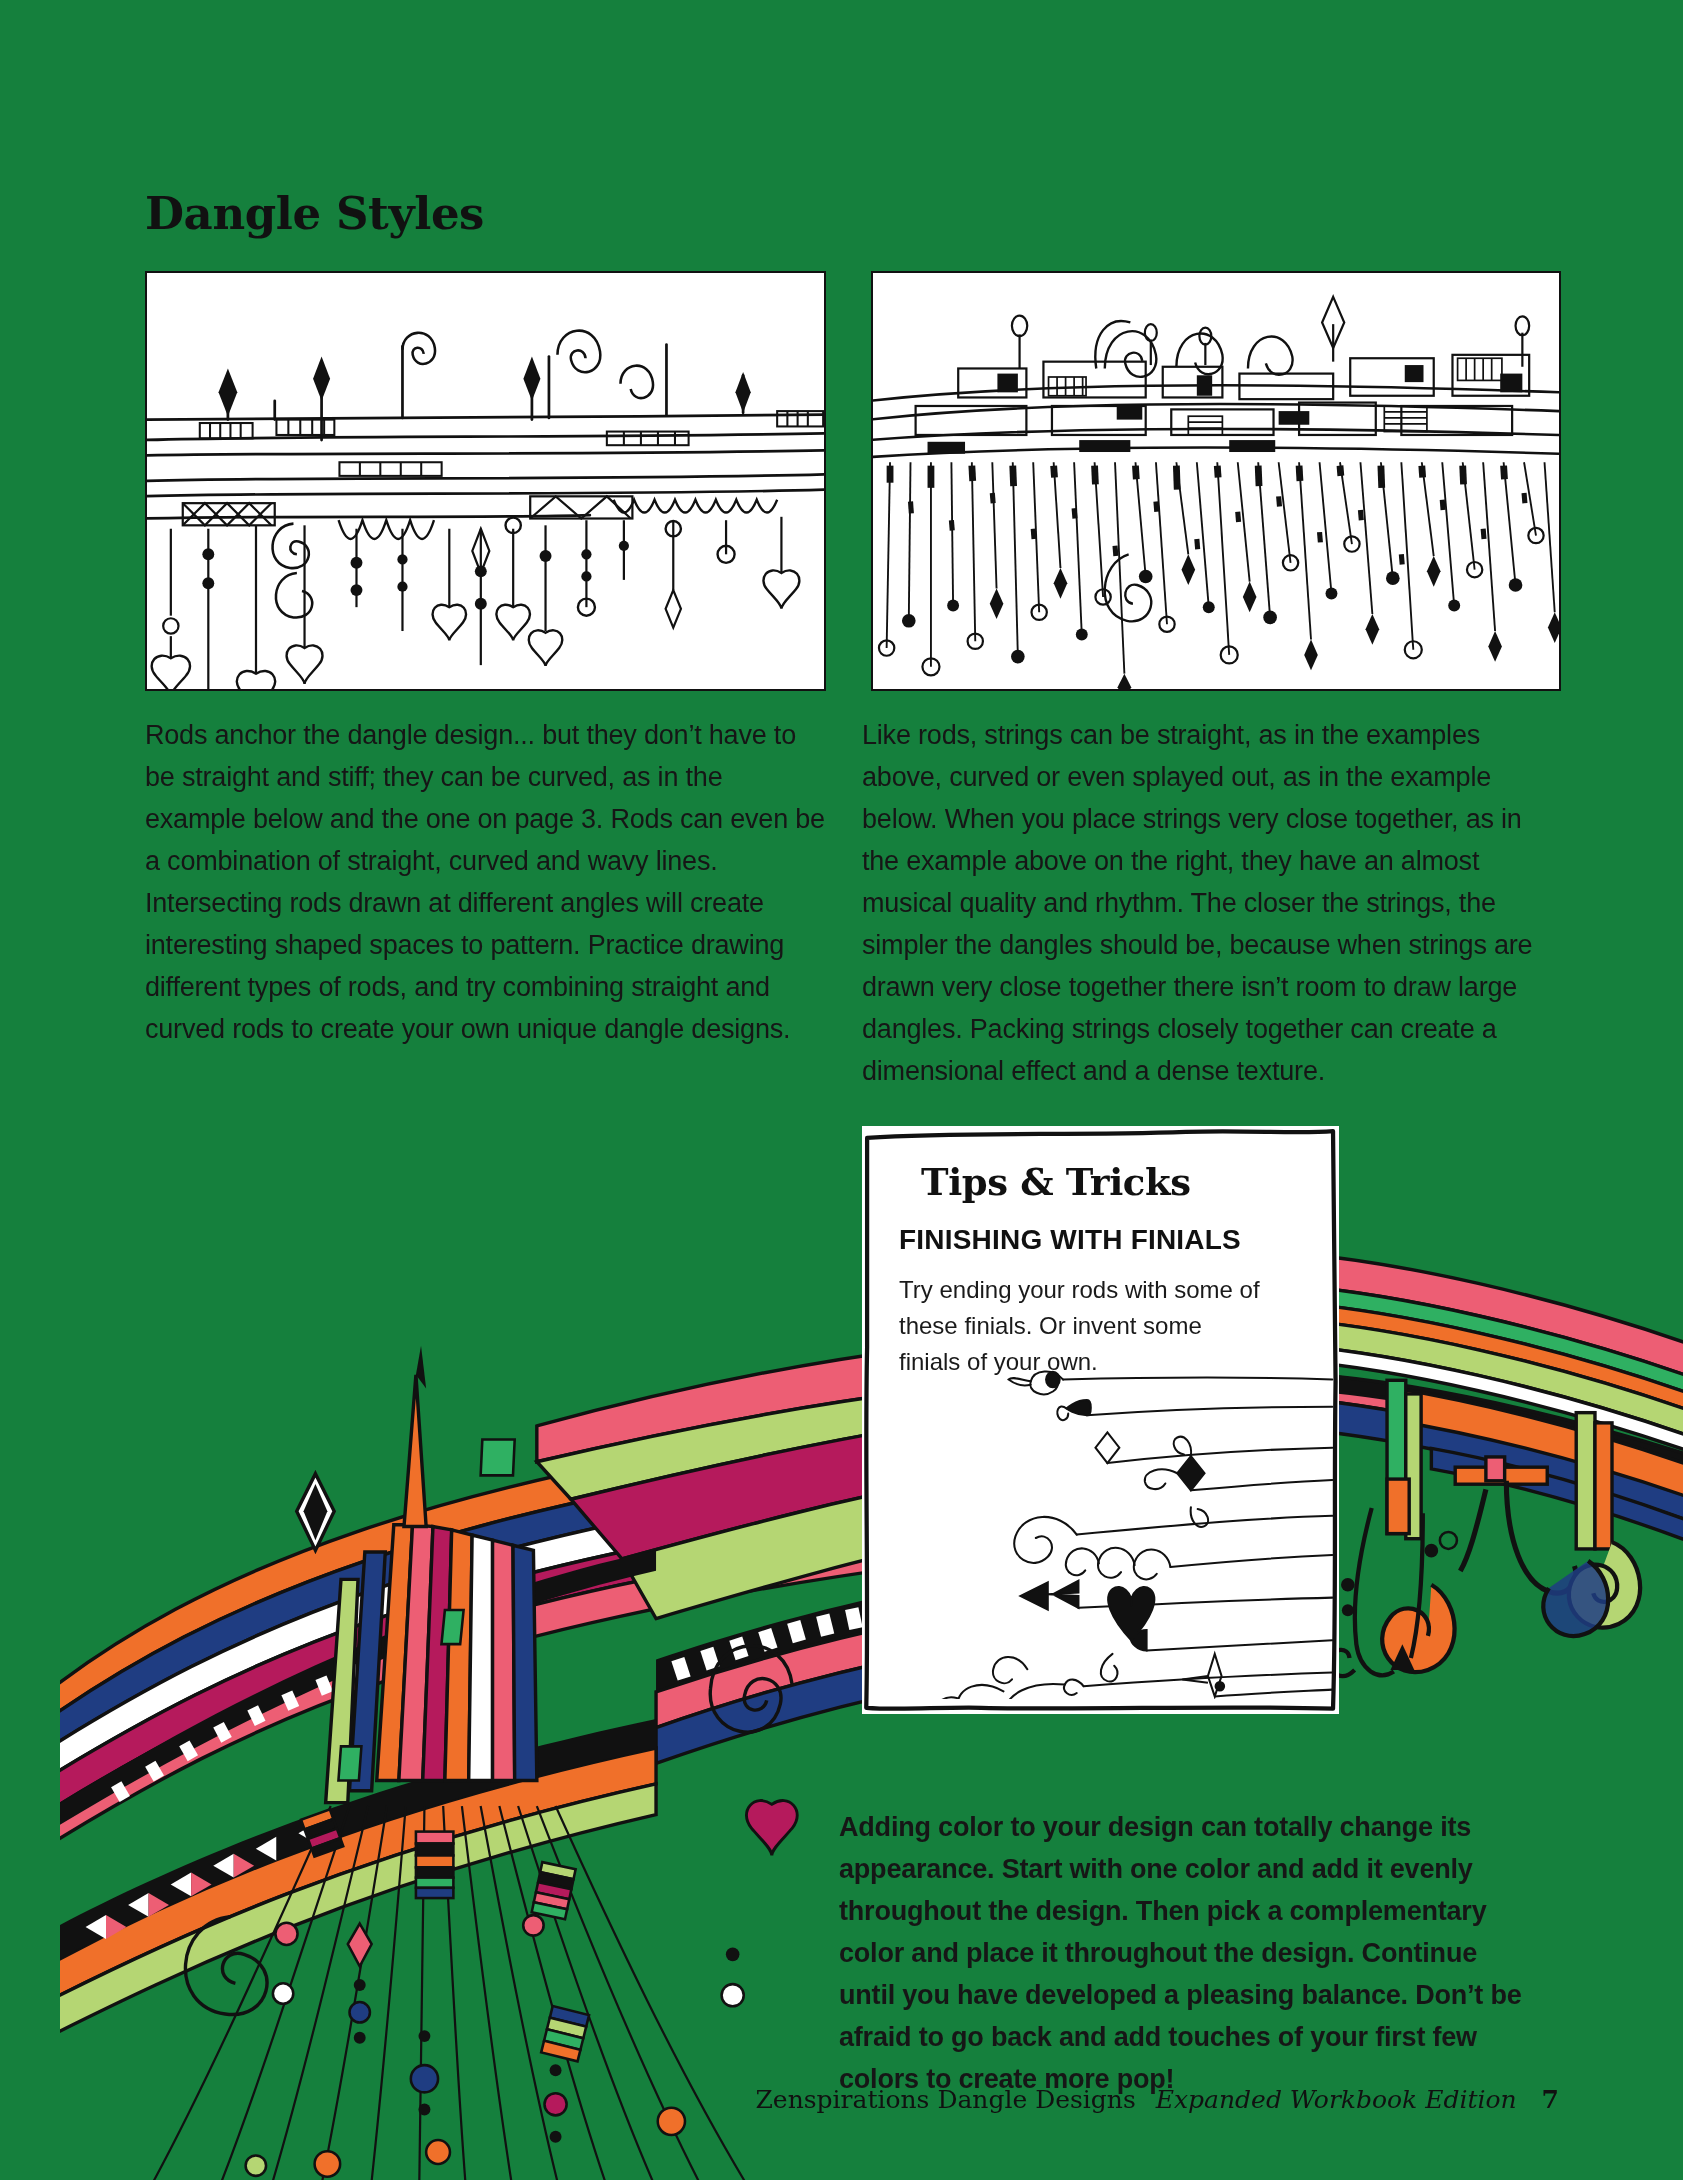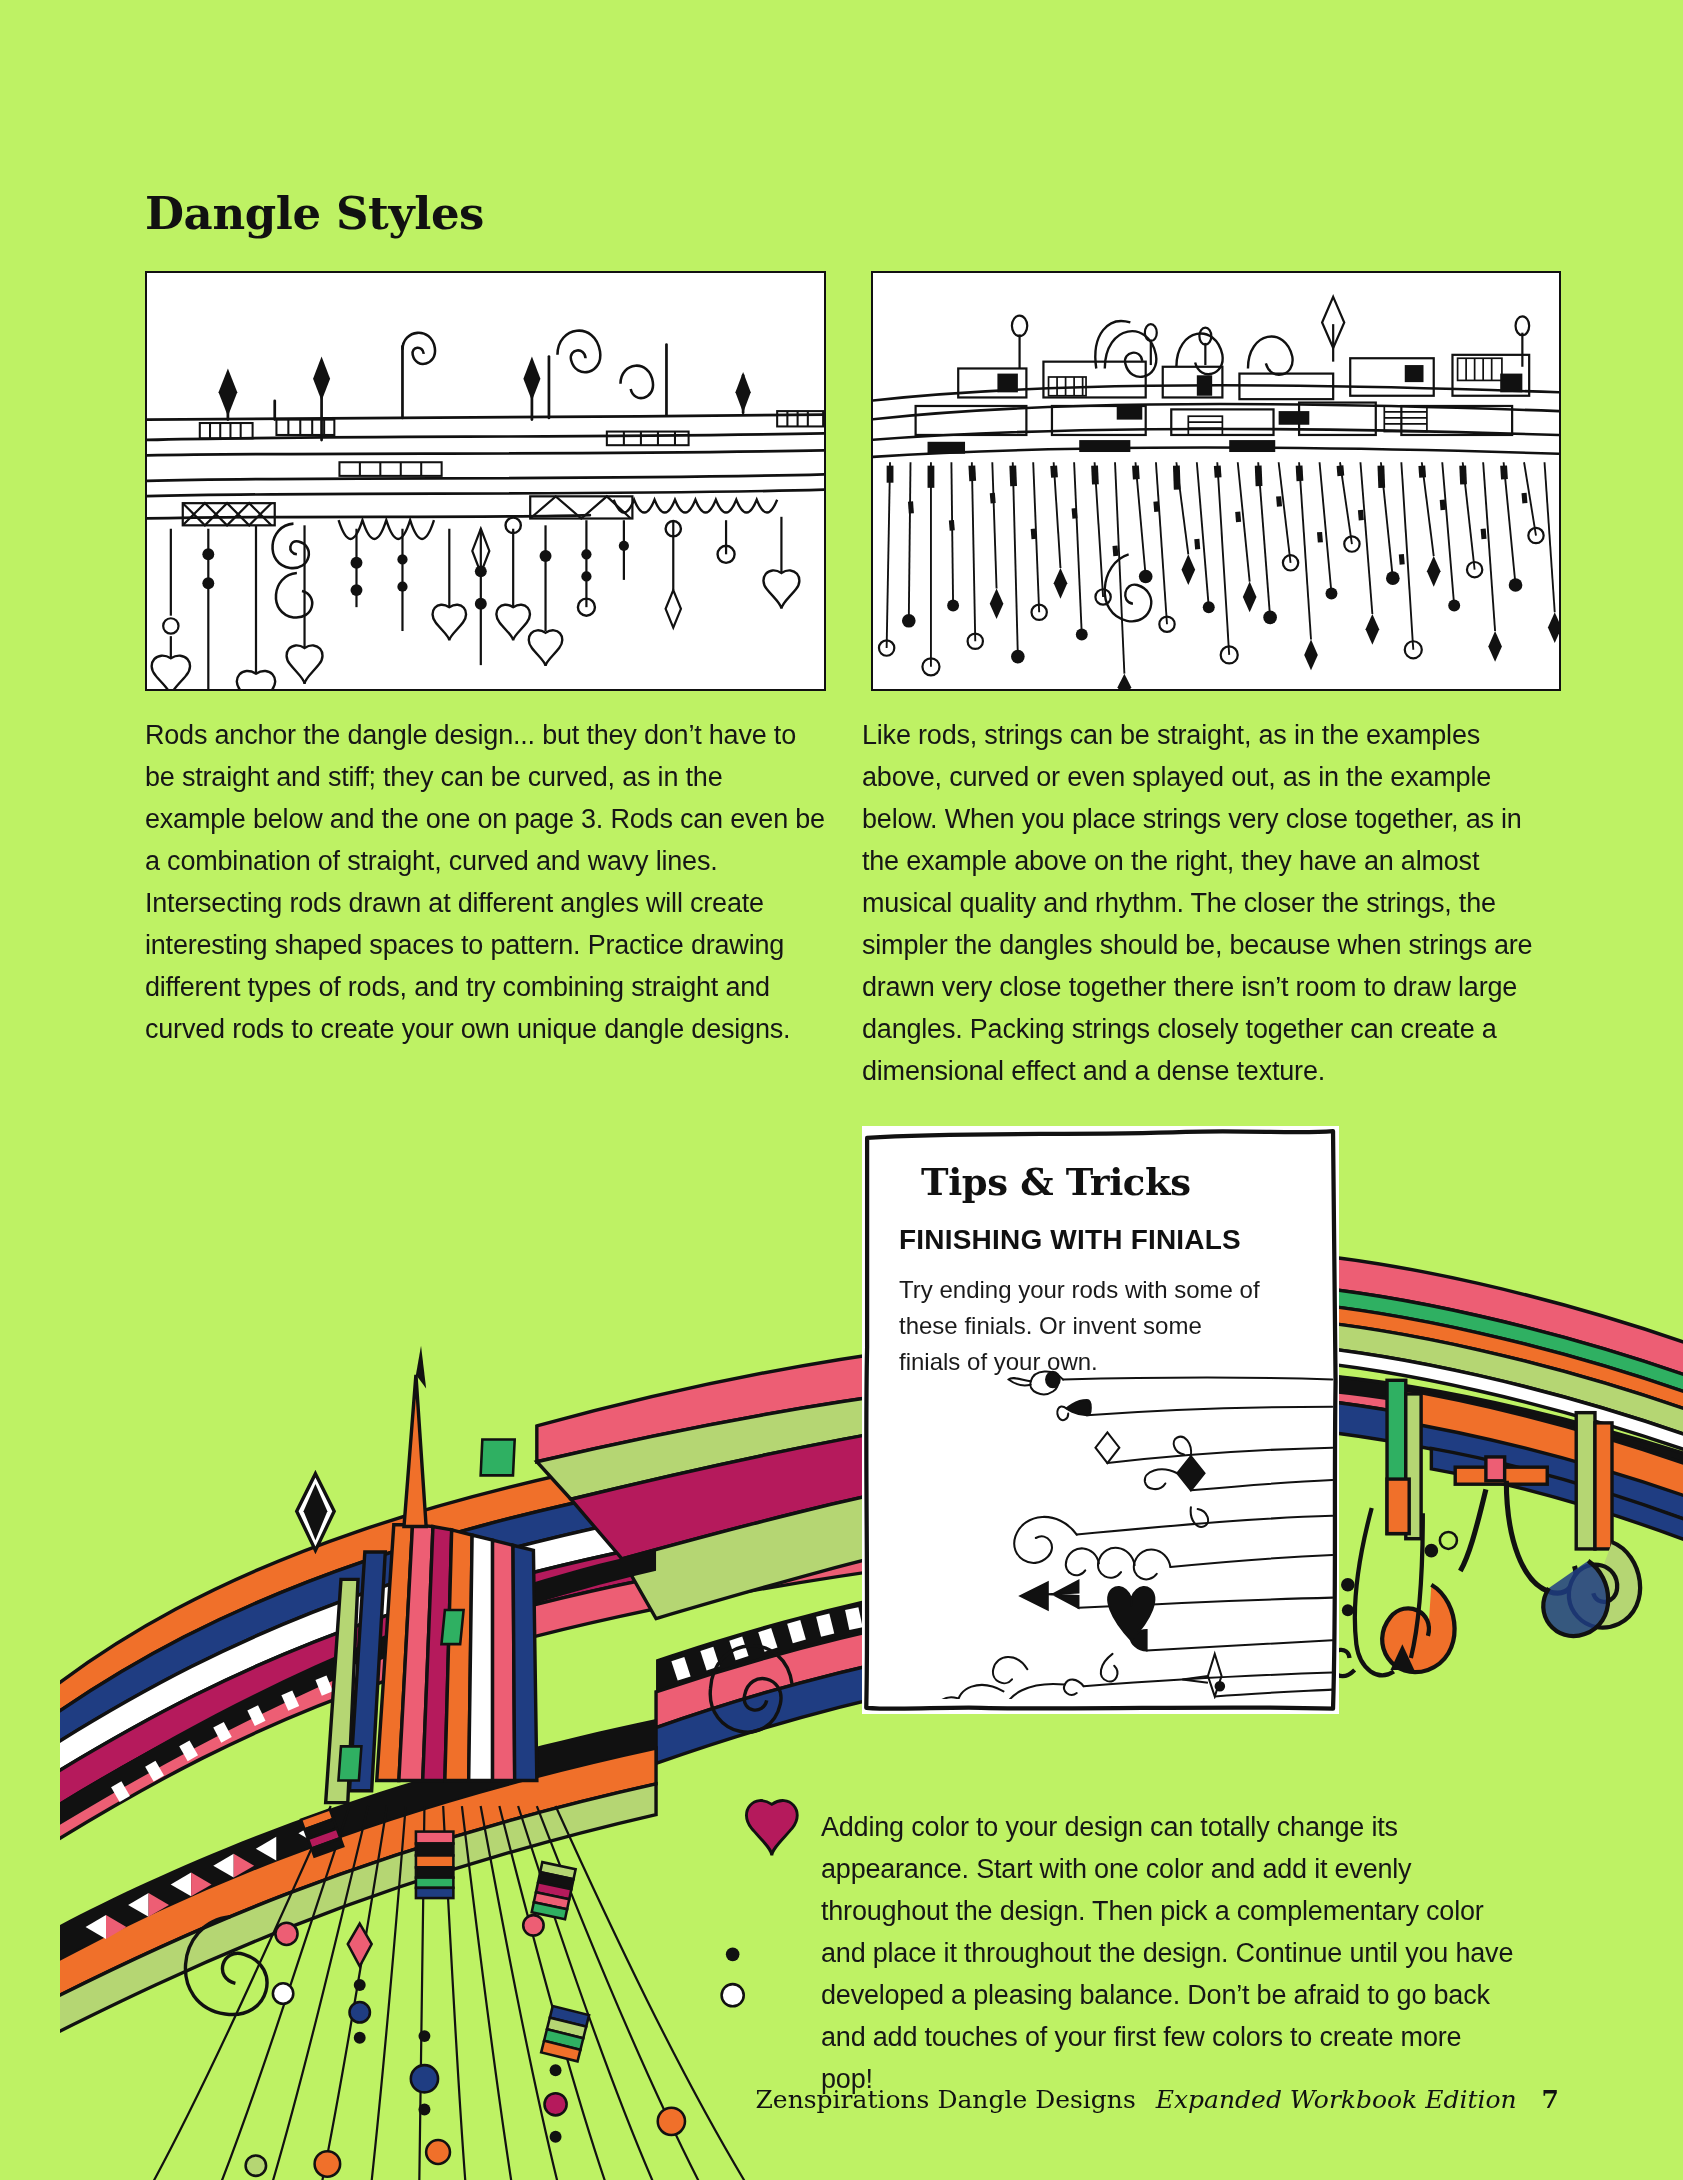--- a/index.html
+++ b/index.html
@@ -1,20 +1,20 @@
 <!DOCTYPE html>
 <html style="font-size:13.6px"><head>
 <meta charset="utf-8">
 <style>
   html,body{margin:0;padding:0;background:#fff;}
   body{
     width:1683px;height:2181px;position:relative;overflow:hidden;
     font-family:"Liberation Sans", sans-serif;color:#1a1a1a;
   }
-  .page{position:absolute;inset:0;background:#bef264;}
+  .page{position:absolute;inset:0;background:#15803d;}
 
   
   .page-title{
     position:absolute;left:145px;top:187px;
     font-family:"DejaVu Serif", serif;
     font-weight:bold;font-size:45px;letter-spacing:-0.4px;color:#111;
   }
 
   
   .illo-frame{
@@ -27,23 +27,23 @@
   
   .body-col{
     position:absolute;
     font-family:"Liberation Sans", sans-serif;
     font-size:27px;line-height:42px;color:#161616;
     letter-spacing:-0.2px;
   }
   #col-left{left:145px;top:714px;width:681px;}
   #col-right{left:862px;top:714px;width:698px;}
   .body-col p{margin:0 0 29px 0;}
-  #para-color{position:absolute;left:821px;top:1779px;width:698px;
+  #para-color{position:absolute;left:839px;top:1779px;width:698px;
     font-family:"Liberation Sans", sans-serif;
-    font-size:27px;line-height:42px;color:#161616;letter-spacing:-0.2px;}
+    font-size:27px;line-height:42px;color:#161616;letter-spacing:-0.2px;font-weight:bold;}
 
   
   #tips-card{
     position:absolute;left:862px;top:1126px;width:477px;height:588px;
     background:#fff;z-index:6;
   }
   #tips-card .card-border{position:absolute;inset:0;}
   #tips-inner{position:absolute;left:37px;top:34px;right:25.6px;}
   #tips-heading{
     font-family:"DejaVu Serif", serif;font-weight:bold;

